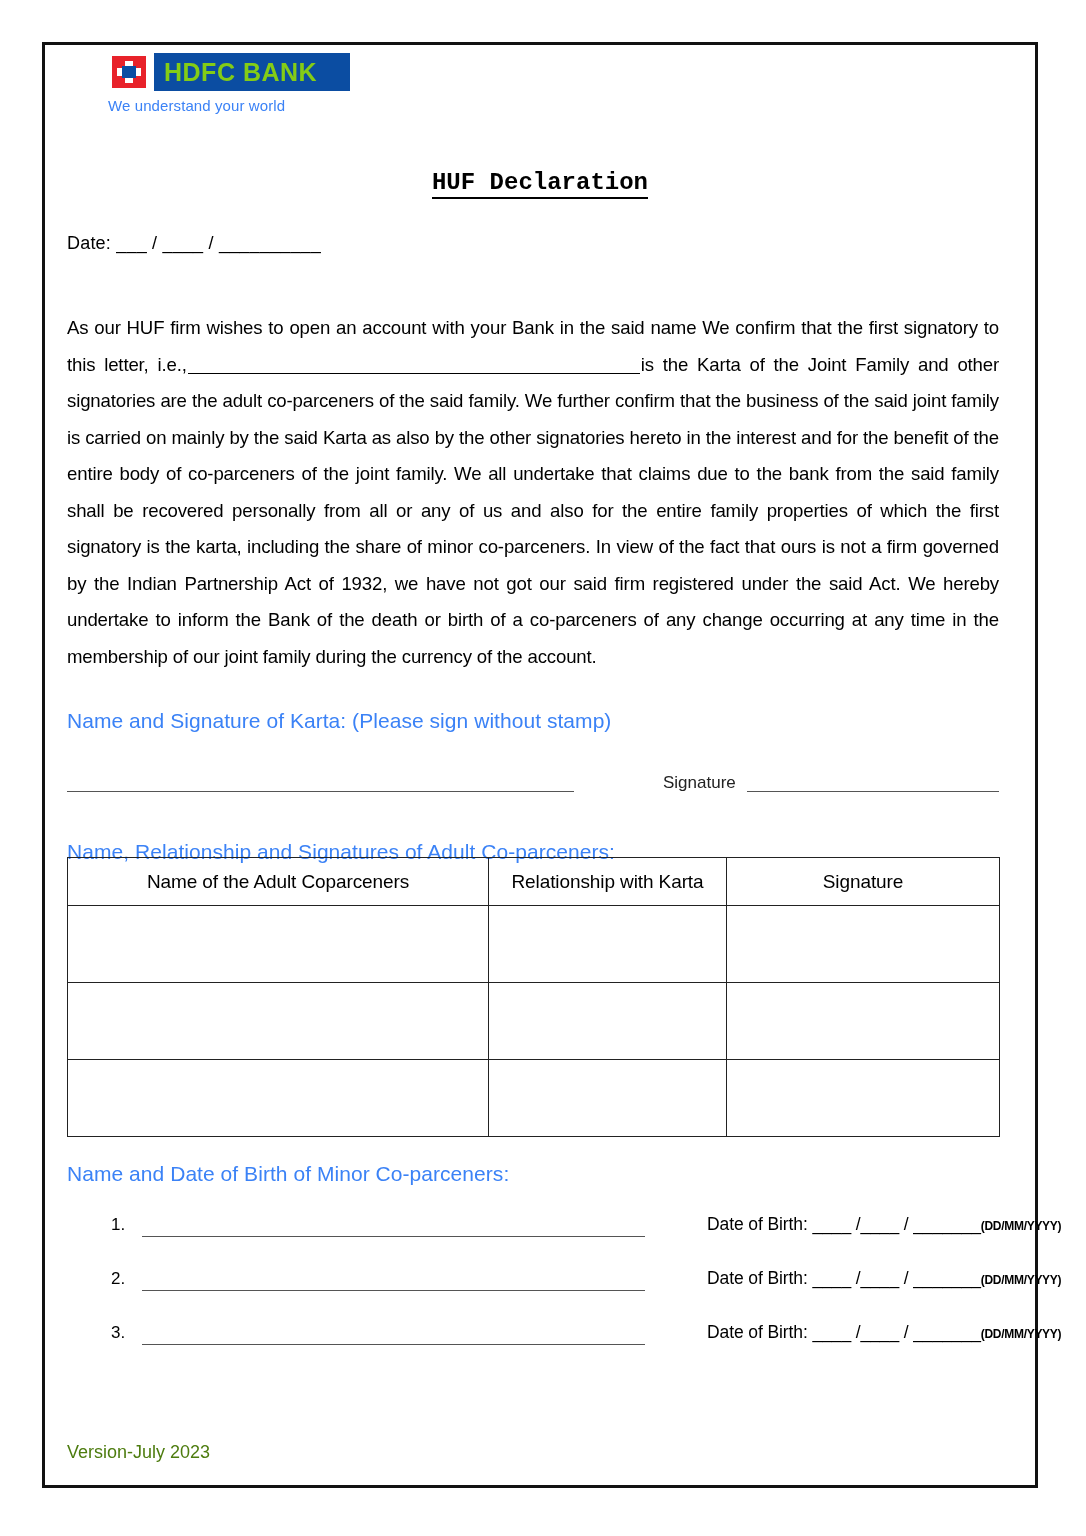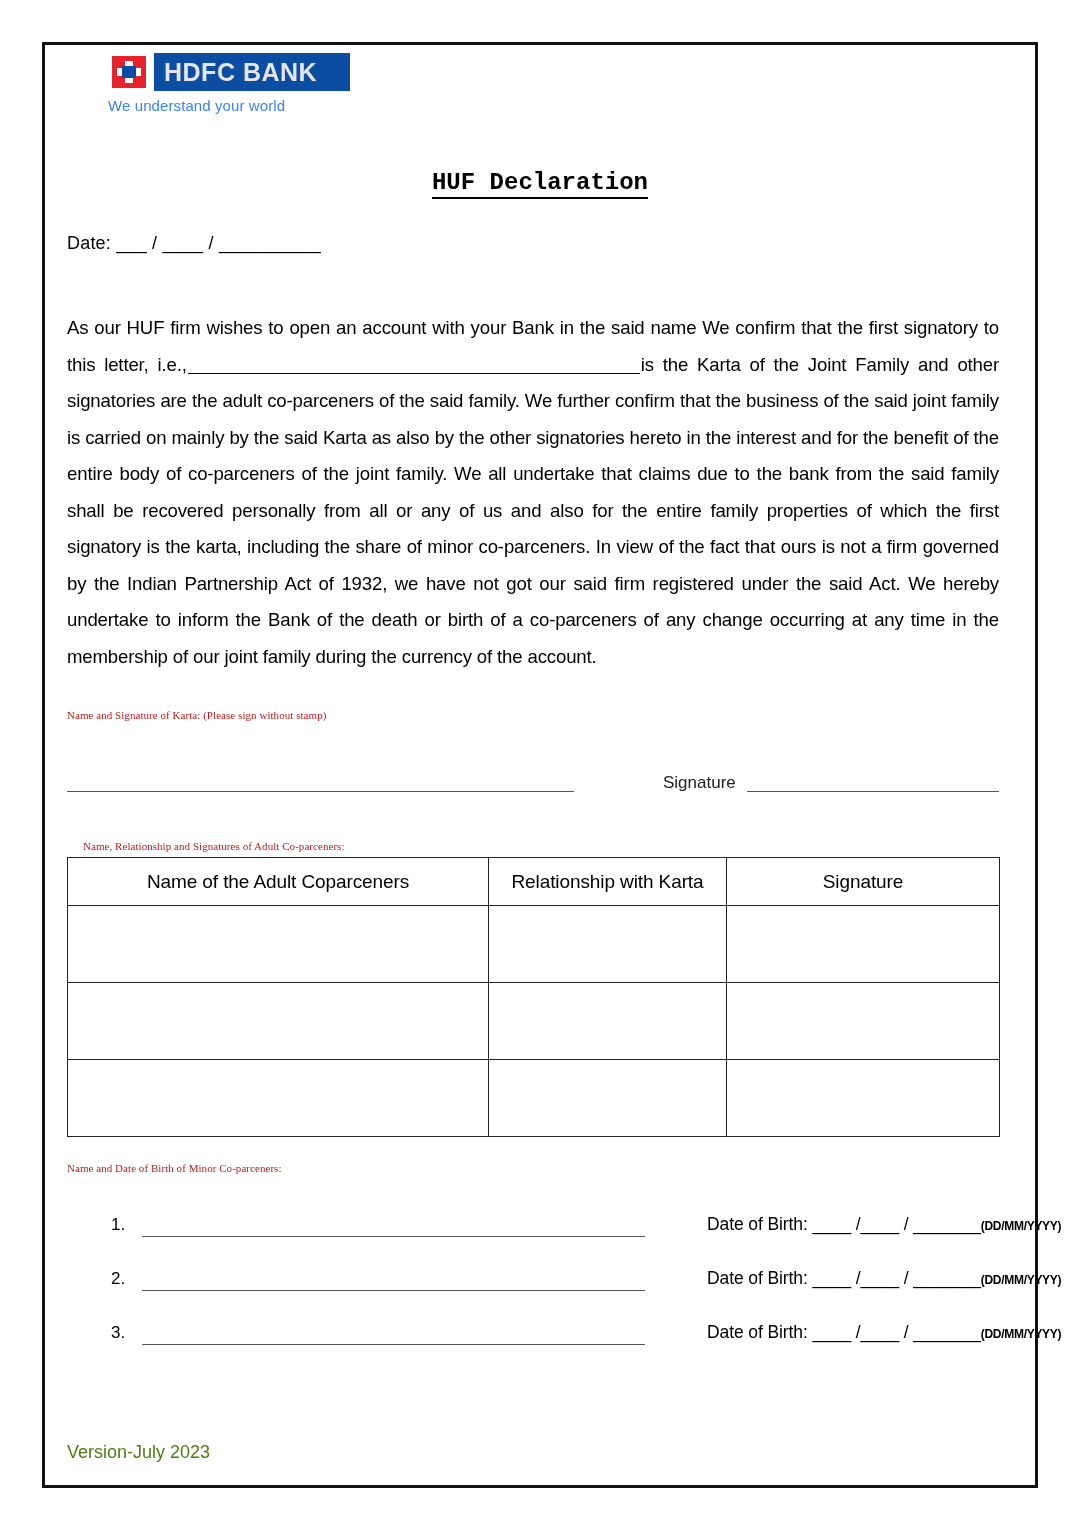--- a/index.html
+++ b/index.html
@@ -69,21 +69,21 @@
   .lm-rt { left: 33px; top: 15px; width: 5px;  height: 8px; }
   .lm-core {
     position: absolute;
     left: 14px; top: 13px;
     width: 14px; height: 12px;
     background: #0b4da2;
   }
   .logo-word {
     flex: 1 1 auto;
     background: #0b4da2;
-    color: #e5e5e5;
+    color: #84cc16;
     font-family: "Liberation Sans", sans-serif;
     font-weight: bold;
     font-size: 25px;
     letter-spacing: 0.5px;
     line-height: 38px;
     padding-left: 10px;
     box-sizing: border-box;
   }
   .logo-tag {
     margin-top: 6px;
@@ -134,27 +134,27 @@
     width: 452px;
     border-bottom: 1.5px solid #000;
     vertical-align: -3px;
     margin: 0 1px;
   }
 
   
   .sec-label {
     position: absolute;
     left: 22px;
-    font-size: 11px;
-    font-family: Liberation Serif, serif;
-    color: #b91c1c;
+    font-size: 21px;
+    font-family: Liberation Sans, sans-serif;
+    color: #3b82f6;
     letter-spacing: 0.05px;
   }
   #karta-label { top: 664px; }
-  #coparcener-label { top: 795px; margin-left: 16px; }
+  #coparcener-label { top: 795px; }
   #minor-label { top: 1117px; }
 
   .karta-lines {
     position: absolute;
     left: 22px;
     top: 728px;
     width: 932px;
     height: 26px;
   }
   .kline-name {

